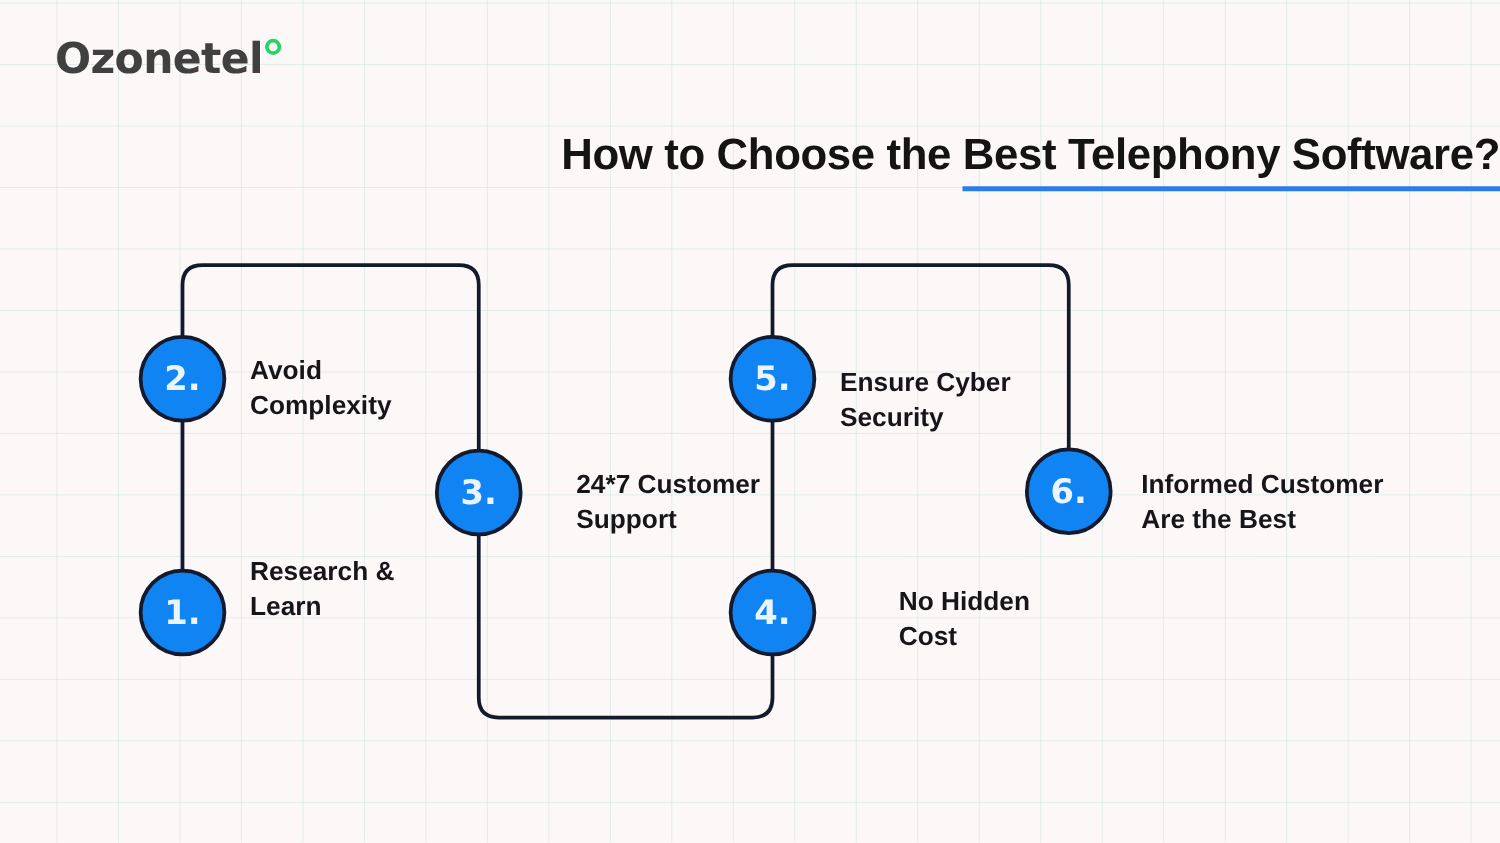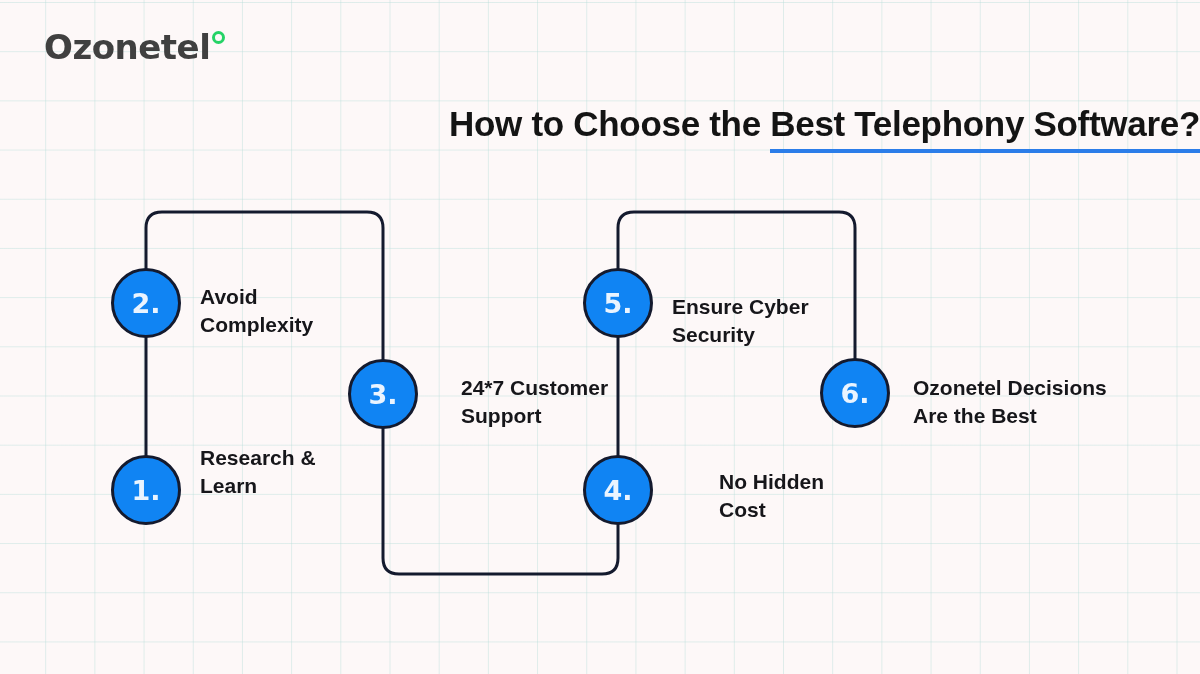--- a/index.html
+++ b/index.html
@@ -117,15 +117,15 @@
     <div class="node" style="left: 348px; top: 359px;">3.</div>
     <div class="node-label" style="left: 437px; top: 374px; margin-left: 24px;">24*7 Customer
 Support</div>
     <div class="node" style="left: 583px; top: 455px;">4.</div>
     <div class="node-label" style="left: 672px; top: 468px; margin-left: 47px;">No Hidden
 Cost</div>
     <div class="node" style="left: 583px; top: 268px;">5.</div>
     <div class="node-label" style="left: 672px; top: 293px;">Ensure Cyber
 Security</div>
     <div class="node" style="left: 820px; top: 358px;">6.</div>
-    <div class="node-label" style="left: 913px; top: 374px;">Ozonetel Decisions
+    <div class="node-label" style="left: 913px; top: 374px;">Informed Customer
 Are the Best</div>
   </div>
 
 </body></html>

